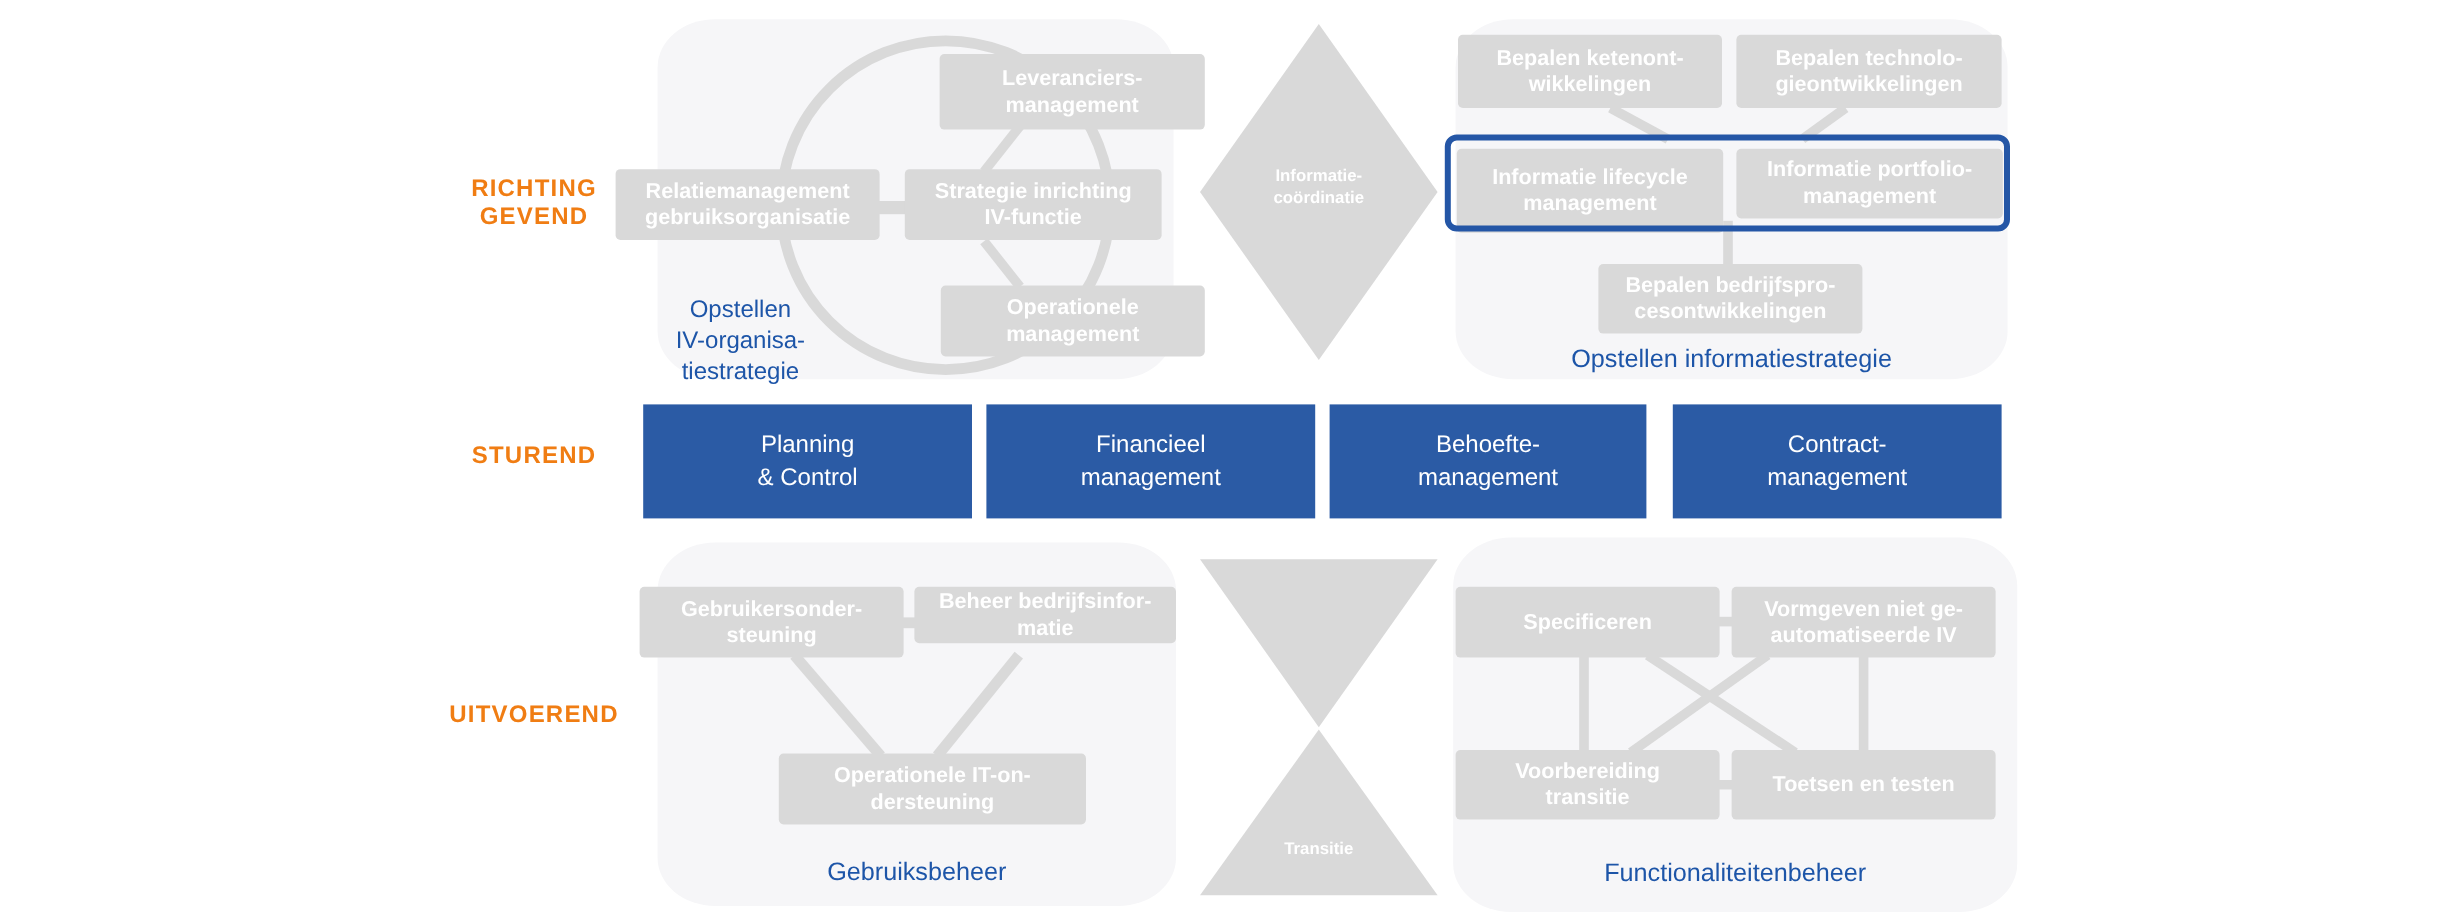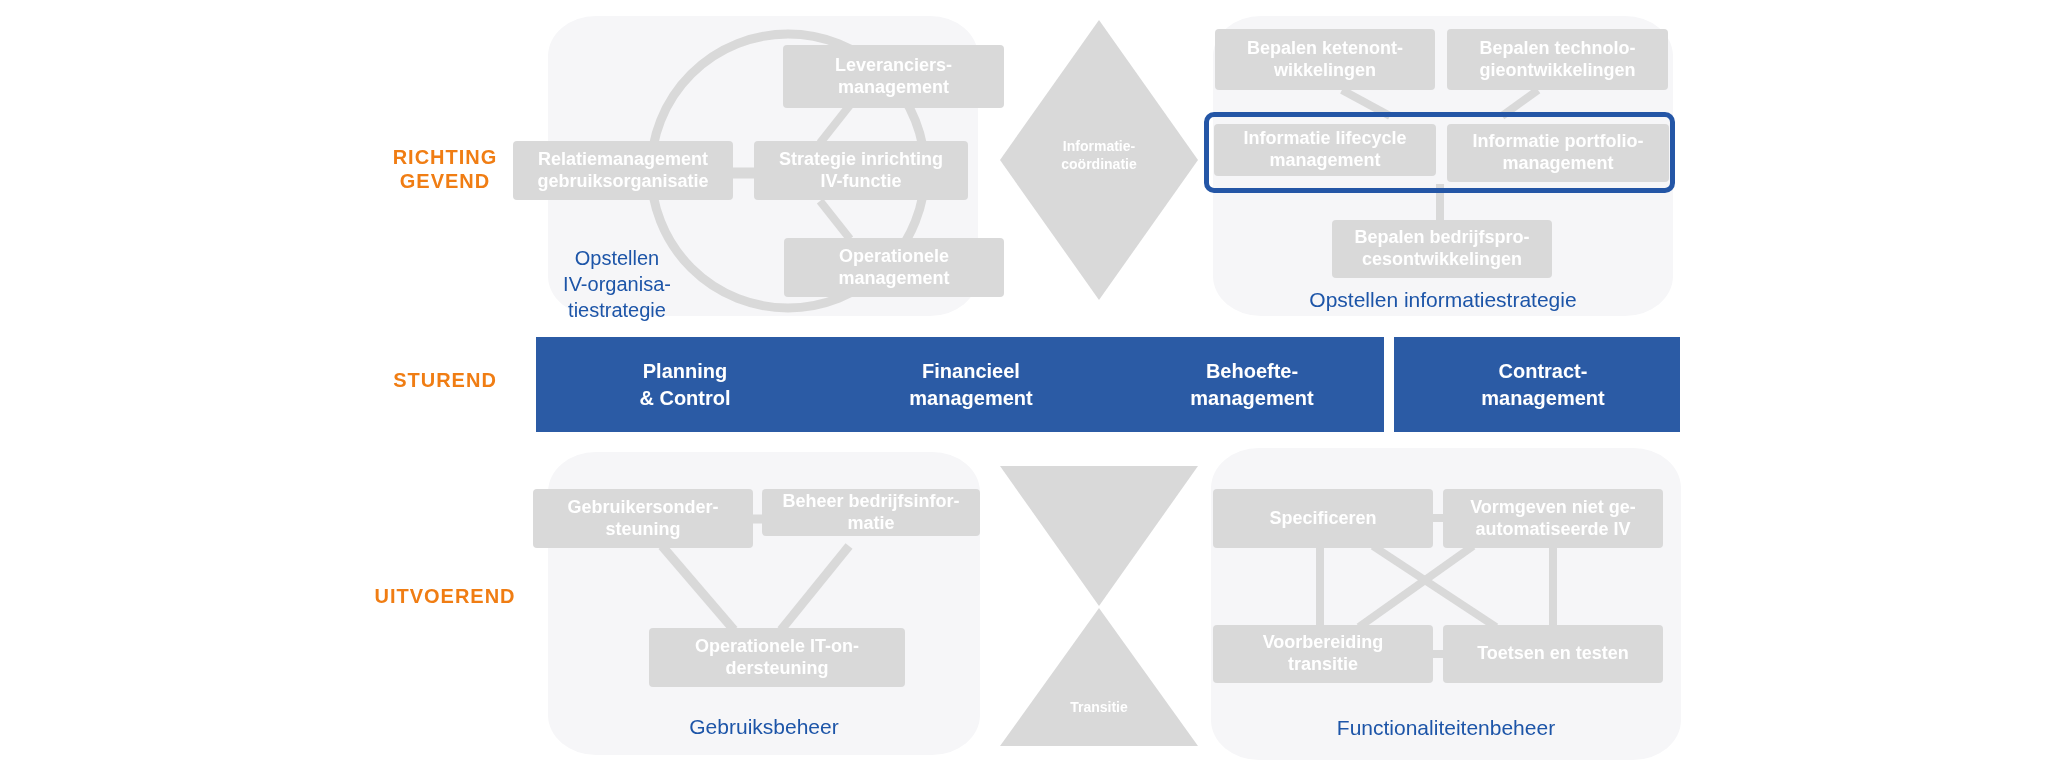--- a/index.html
+++ b/index.html
@@ -19,23 +19,23 @@
   svg.shapes{position:absolute;left:0;top:0;z-index:1;}
   .ln{stroke:var(--gray);fill:none;}
   .fillgray{fill:var(--gray);}
   .strokegray{stroke:var(--gray);fill:none;}
   .gbox{
     position:absolute;background:var(--gray);color:#fff;font-weight:700;
     font-size:18px;line-height:1.2;display:flex;align-items:center;justify-content:center;
     text-align:center;white-space:pre;border-radius:4px;z-index:2;
   }
   .bluebox{
-    position:absolute;background:var(--box-blue);color:#fff;font-weight:700;
+    position:absolute;background:var(--box-blue);color:#fff;font-weight:400;
     font-size:20px;line-height:1.32;display:flex;align-items:center;justify-content:center;
-    text-align:center;white-space:pre;z-index:2;padding-left:12px;
+    text-align:center;white-space:pre;z-index:2;
   }
   .shape-text{
     position:absolute;color:#fff;font-weight:700;font-size:14px;line-height:1.3;
     text-align:center;white-space:pre;z-index:2;
   }
   .title{
     position:absolute;color:var(--title-blue);font-weight:400;font-size:21px;line-height:1.3;
     text-align:center;white-space:pre;z-index:2;
   }
   .rowlabel{
@@ -98,21 +98,21 @@
 IV-organisa-
 tiestrategie</div>
 
   <div class="shape-text" style="left:999px;top:137px;width:200px">Informatie-
 coördinatie</div>
 
   <div class="gbox" style="left:1215px;top:29px;width:220px;height:61px">Bepalen ketenont-
 wikkelingen</div>
   <div class="gbox" style="left:1447px;top:29px;width:221px;height:61px">Bepalen technolo-
 gieontwikkelingen</div>
-  <div class="gbox" style="left:1214px;top:124px;width:222px;height:52px">Informatie lifecycle
+  <div class="gbox" style="left:1214px;top:124px;width:222px;height:70px">Informatie lifecycle
 management</div>
   <div class="gbox" style="left:1447px;top:124px;width:222px;height:58px">Informatie portfolio-
 management</div>
   <div class="blue-frame" style="left:1204px;top:112px;width:471px;height:81px"></div>
   <div class="gbox" style="left:1332px;top:220px;width:220px;height:58px">Bepalen bedrijfspro-
 cesontwikkelingen</div>
   <div class="title" style="left:1213px;top:286px;width:460px">Opstellen informatiestrategie</div>
 
   <div class="bluebox" style="left:536px;top:337px;width:274px;height:95px">Planning
 &amp; Control</div>

